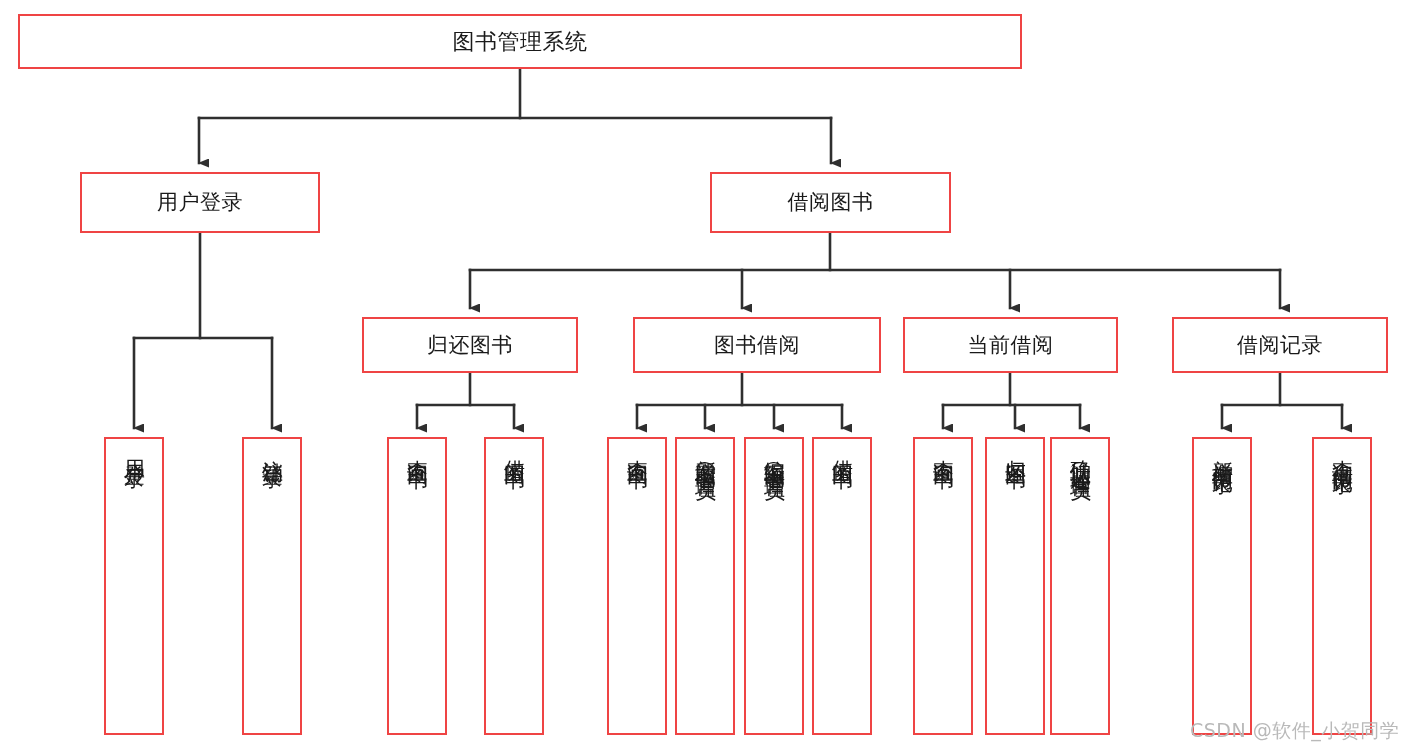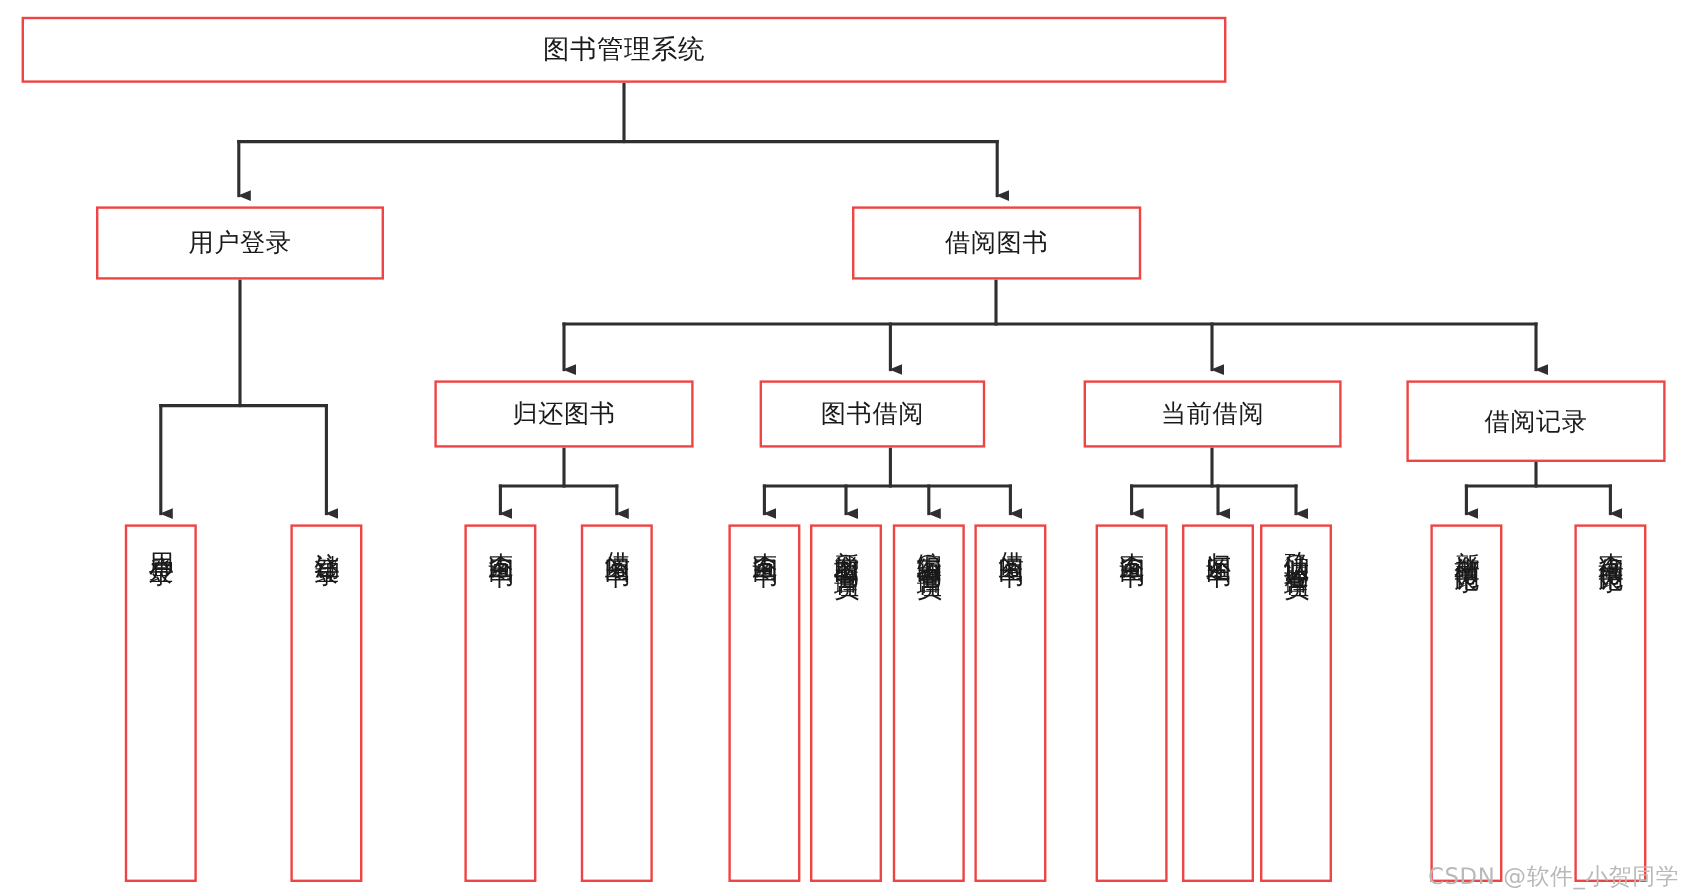--- a/index.html
+++ b/index.html
@@ -132,27 +132,27 @@
   <div class="node horiz" id="l1-0" style="left: 80px; top: 172px; width: 240px; height: 61px;">
     <span class="label">用户登录</span>
   </div>
   <div class="node horiz" id="l1-1" style="left: 710px; top: 172px; width: 241px; height: 61px;">
     <span class="label">借阅图书</span>
   </div>
 
   <div class="node horiz" id="l2-0" style="left: 362px; top: 317px; width: 216px; height: 56px;">
     <span class="label">归还图书</span>
   </div>
-  <div class="node horiz" id="l2-1" style="left: 633px; top: 317px; width: 188px; height: 56px; align-items: center;">
+  <div class="node horiz" id="l2-1" style="left: 633px; top: 317px; width: 248px; height: 56px; align-items: center;">
     <span class="label">图书借阅</span>
   </div>
   <div class="node horiz" id="l2-2" style="left: 903px; top: 317px; width: 215px; height: 56px; justify-content: center;">
     <span class="label">当前借阅</span>
   </div>
-  <div class="node horiz" id="l2-3" style="left: 1172px; top: 317px; width: 216px; height: 68px;">
+  <div class="node horiz" id="l2-3" style="left: 1172px; top: 317px; width: 216px; height: 56px;">
     <span class="label">借阅记录</span>
   </div>
 
   <div class="node vert" id="lf-0" style="left: 104px; top: 437px; width: 60px; height: 298px;">
     <span class="label">用户登录</span>
   </div>
   <div class="node vert" id="lf-1" style="left: 242px; top: 437px; width: 60px; height: 298px;">
     <span class="label">注销登录</span>
   </div>
   <div class="node vert" id="lf-2" style="left: 387px; top: 437px; width: 60px; height: 298px;">

